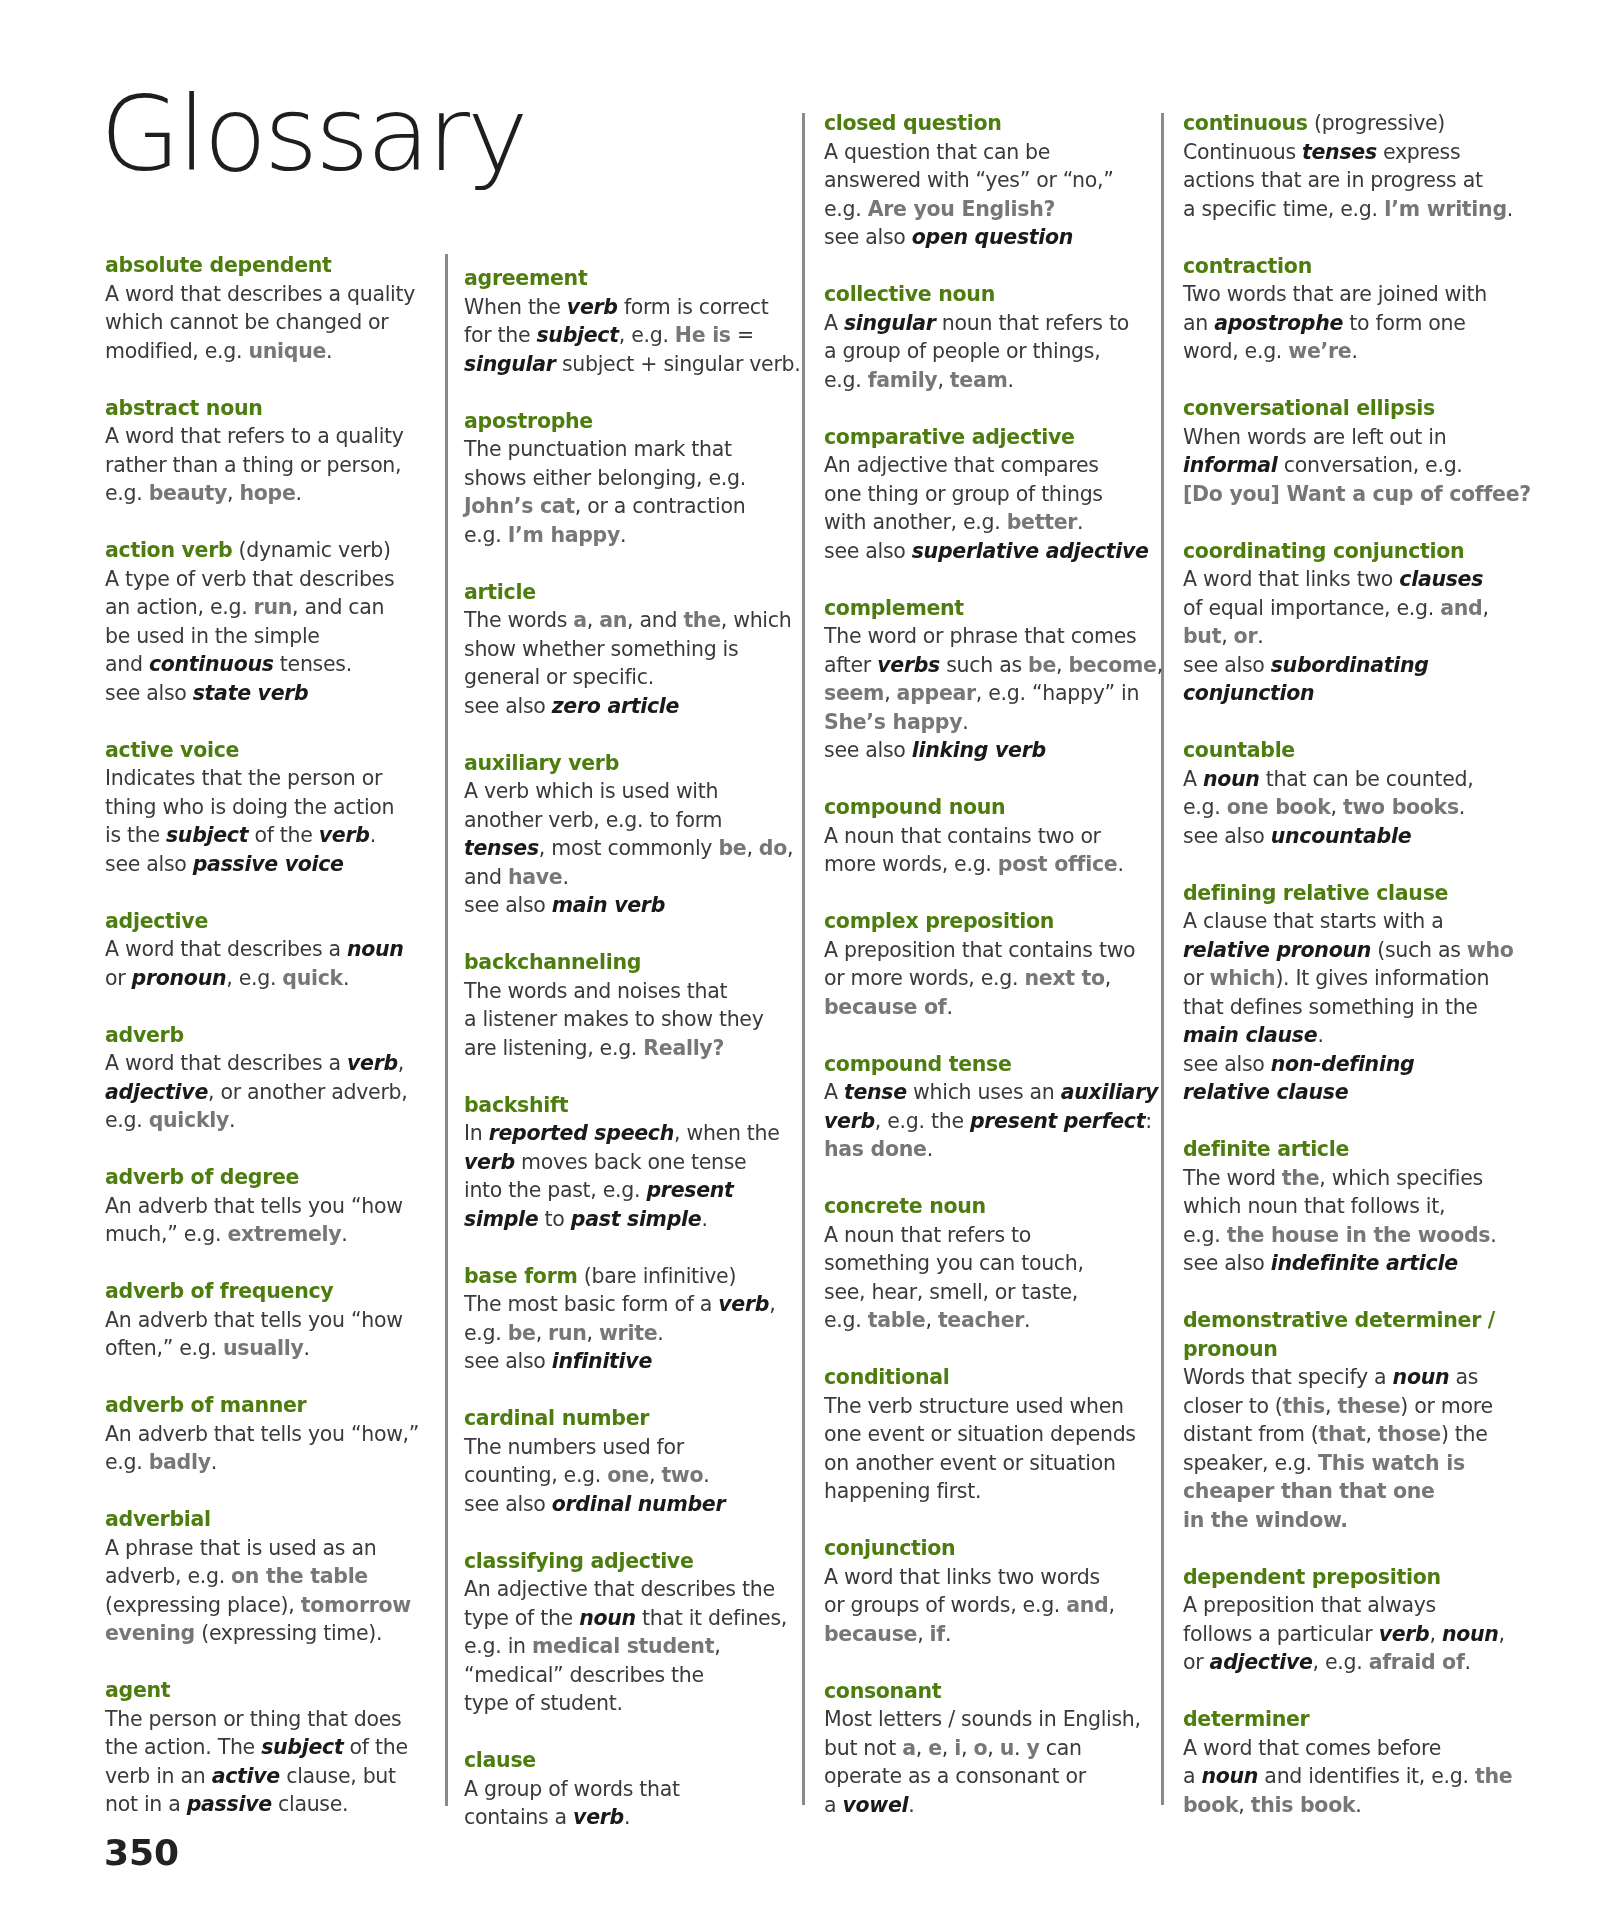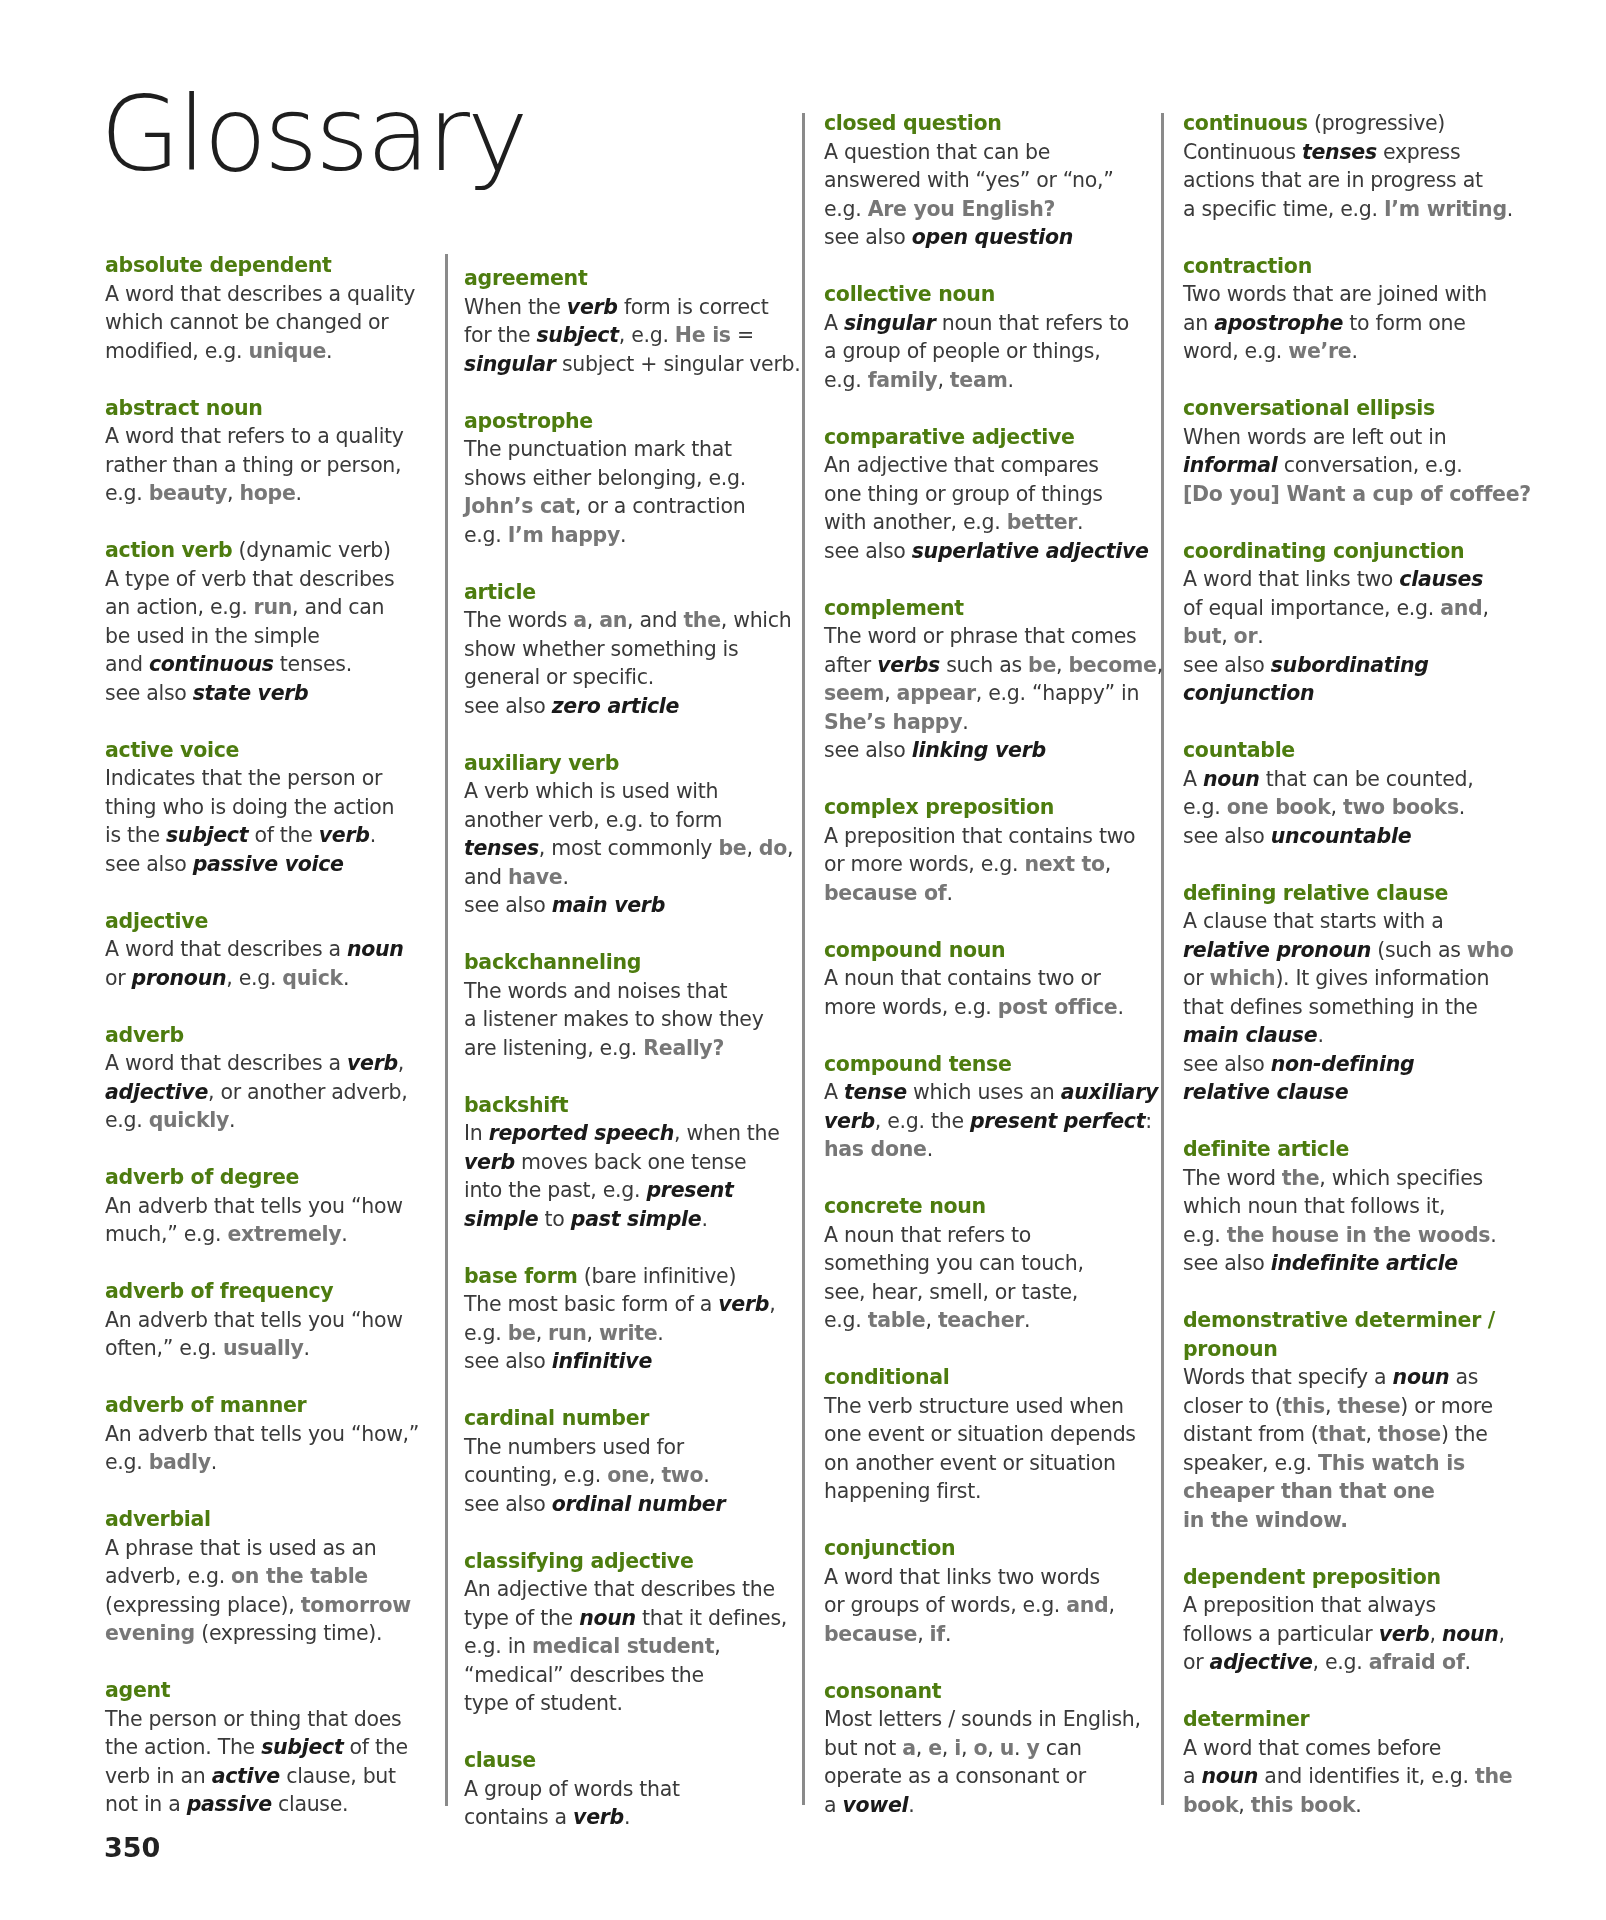--- a/index.html
+++ b/index.html
@@ -8,21 +8,21 @@
   .title { position:absolute; left:100px; top:82px; font-family:"DejaVu Sans", sans-serif;
            font-weight:200; font-size:104px; letter-spacing:-3px; color:#1e1e1e; line-height:1; }
   .col { position:absolute; width:340px; }
   .divider { position:absolute; width:3px; background:#8a8a8a; }
   .entry { margin:0 0 28.5px 0; }
   .line { font-size:20.5px; line-height:28.5px; white-space:nowrap; letter-spacing:-0.3px; }
   .hw { font-weight:bold; color:#4d7c0f; }
   .note { color:#3a3a3a; }
   .term { font-weight:bold; font-style:italic; color:#1a1a1a; }
   .ex { font-weight:bold; color:#777777; }
-  .page-num { position:absolute; left:104px; top:1832px; font-size:27px; font-weight:bold; color:#222; }
+  .page-num { position:absolute; left:104px; top:1832px; font-size:36px; font-weight:bold; color:#222; }
 </style>
 </head>
 <body>
 
 <div class="title">Glossary</div>
 
 <div class="divider" style="left:445px; top:254px; height:1552px;"></div>
 <div class="divider" style="left:802px; top:113px; height:1692px;"></div>
 <div class="divider" style="left:1161px; top:113px; height:1692px;"></div>
 
@@ -186,29 +186,29 @@
     </div>
     <div class="entry">
       <div class="line"><span class="hw">complement</span></div>
       <div class="line"><span class="txt">The word or phrase that comes</span></div>
       <div class="line"><span class="txt">after </span><span class="term">verbs</span><span class="txt"> such as </span><span class="ex">be</span><span class="txt">, </span><span class="ex">become</span><span class="txt">,</span></div>
       <div class="line"><span class="ex">seem</span><span class="txt">, </span><span class="ex">appear</span><span class="txt">, e.g. “happy” in</span></div>
       <div class="line"><span class="ex">She’s happy</span><span class="txt">.</span></div>
       <div class="line"><span class="txt">see also </span><span class="term">linking verb</span></div>
     </div>
     <div class="entry">
+      <div class="line"><span class="hw">compound noun</span></div>
+      <div class="line"><span class="txt">A noun that contains two or</span></div>
+      <div class="line"><span class="txt">more words, e.g. </span><span class="ex">post office</span><span class="txt">.</span></div>
+    </div>
+    <div class="entry">
       <div class="line"><span class="hw">complex preposition</span></div>
       <div class="line"><span class="txt">A preposition that contains two</span></div>
       <div class="line"><span class="txt">or more words, e.g. </span><span class="ex">next to</span><span class="txt">,</span></div>
       <div class="line"><span class="ex">because of</span><span class="txt">.</span></div>
-    </div>
-    <div class="entry">
-      <div class="line"><span class="hw">compound noun</span></div>
-      <div class="line"><span class="txt">A noun that contains two or</span></div>
-      <div class="line"><span class="txt">more words, e.g. </span><span class="ex">post office</span><span class="txt">.</span></div>
     </div>
     <div class="entry">
       <div class="line"><span class="hw">compound tense</span></div>
       <div class="line"><span class="txt">A </span><span class="term">tense</span><span class="txt"> which uses an </span><span class="term">auxiliary</span></div>
       <div class="line"><span class="term">verb</span><span class="txt">, e.g. the </span><span class="term">present perfect</span><span class="txt">:</span></div>
       <div class="line"><span class="ex">has done</span><span class="txt">.</span></div>
     </div>
     <div class="entry">
       <div class="line"><span class="hw">concrete noun</span></div>
       <div class="line"><span class="txt">A noun that refers to</span></div>

